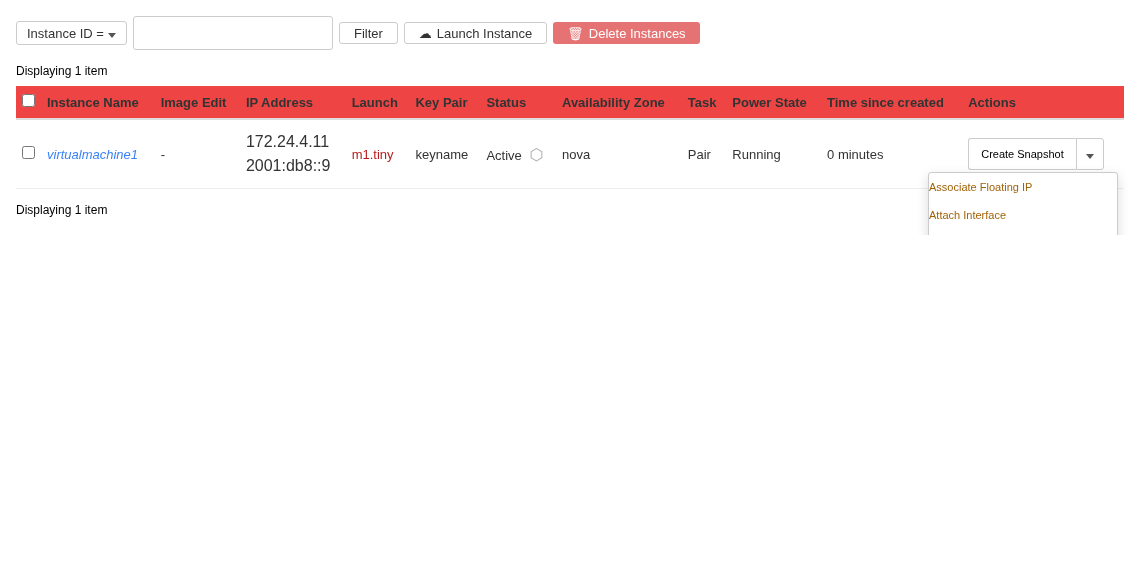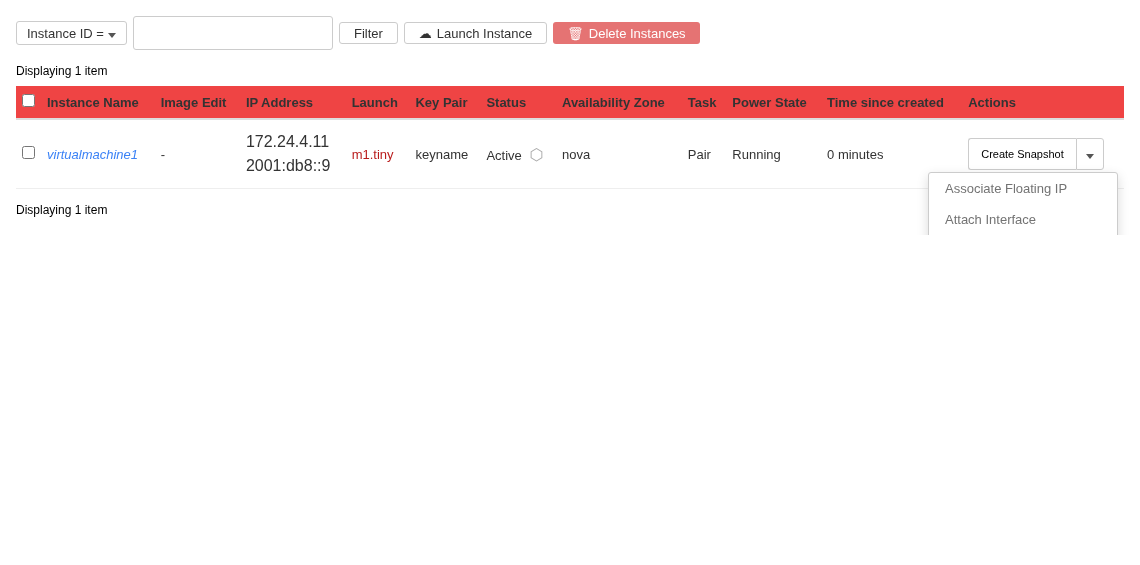--- a/index.html
+++ b/index.html
@@ -179,24 +179,24 @@
       right: 0;
       background: #fff;
       border: 1px solid #ccc;
       border-radius: 3px;
       box-shadow: 0 4px 12px rgba(0,0,0,0.15);
       z-index: 100;
       min-width: 190px;
     }
 
     .dropdown-menu-item {
-      padding: 8px 16px;
-      cursor: pointer;
-      font-size: 13px;
-      color: #737373;
+      padding: 8px 0;
+      cursor: pointer;
+      font-size: 11px;
+      color: #a16207;
       white-space: nowrap;
     }
 
     .status-icon {
       color: #aaa;
       font-size: 16px;
       margin-left: 4px;
     }
 
     .checkbox-col {

